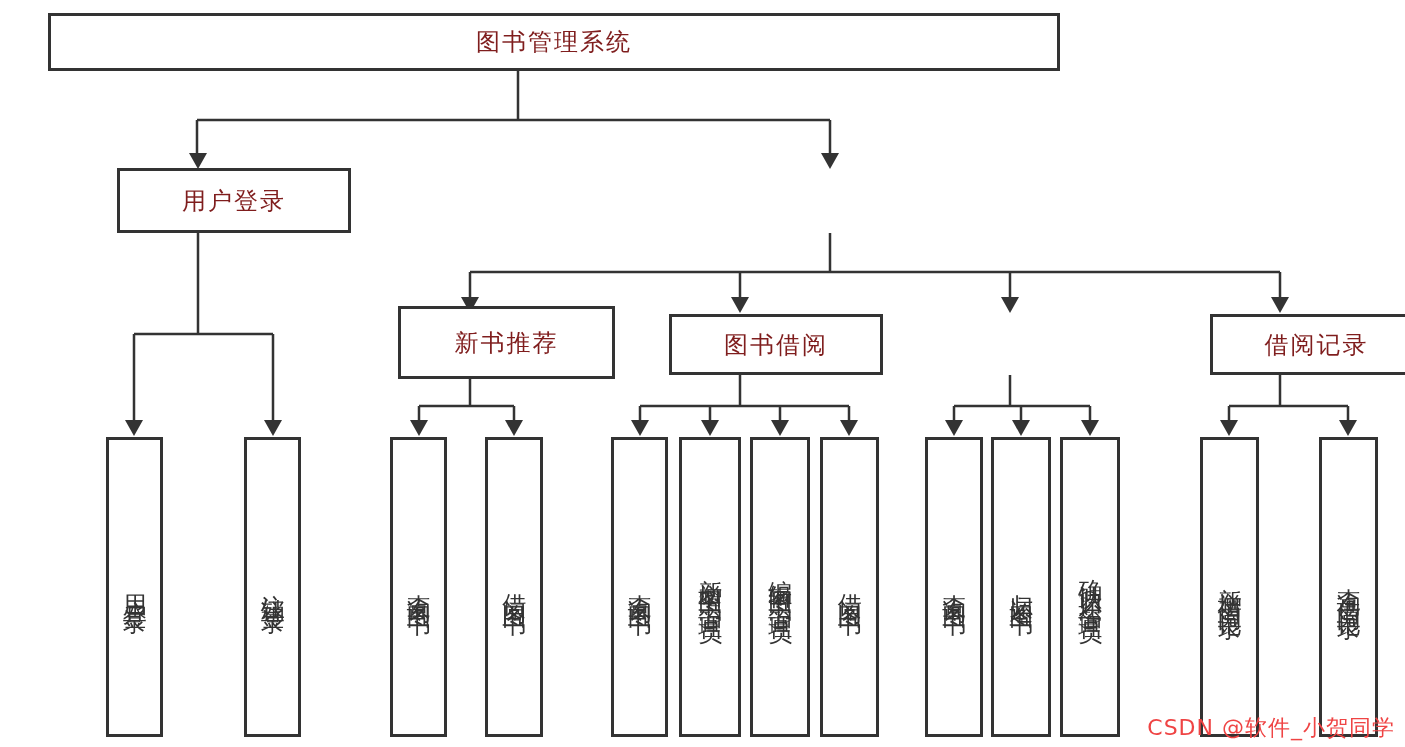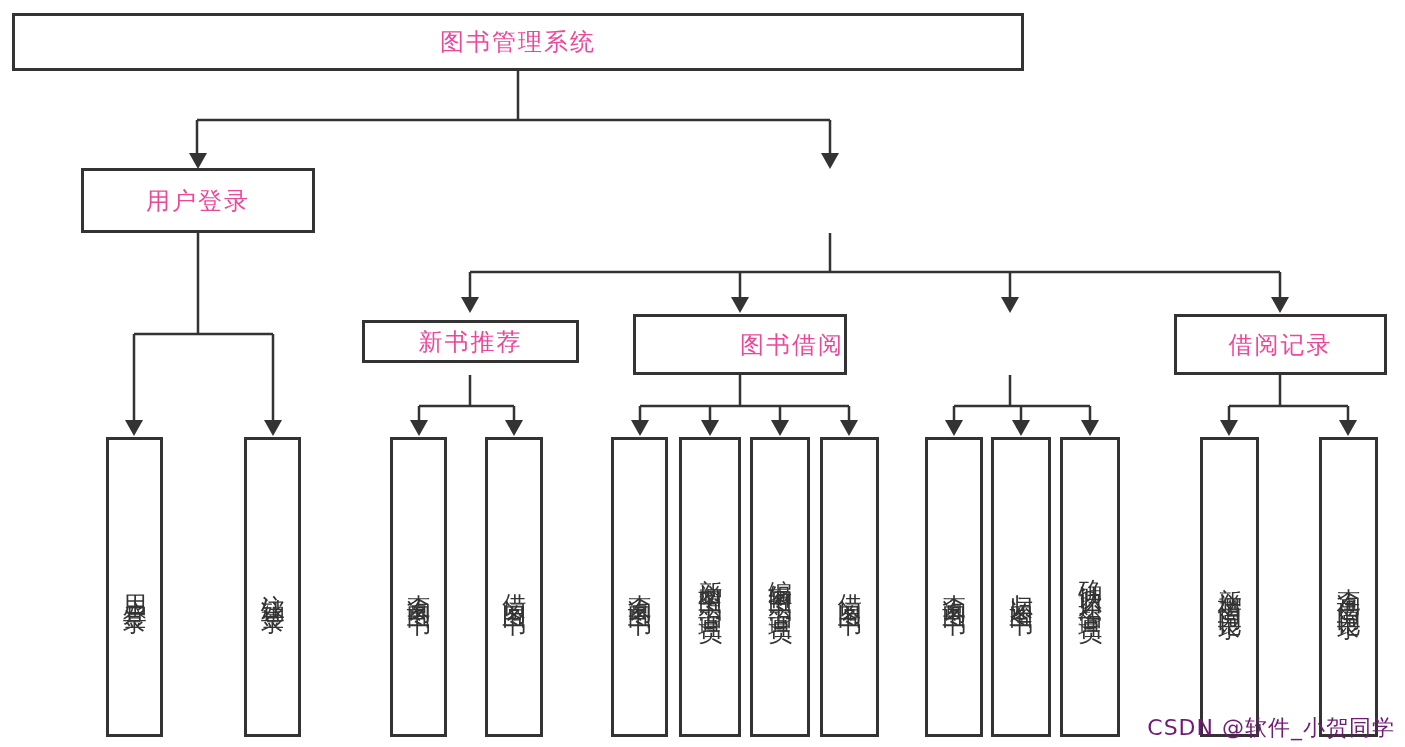--- a/index.html
+++ b/index.html
@@ -3,36 +3,36 @@
 <meta charset="utf-8">
 <style>
   html,body{margin:0;padding:0;background:#ffffff;}
   body{width:1405px;height:747px;overflow:hidden;font-family:"DejaVu Sans","Liberation Sans",sans-serif;}
   .canvas{position:relative;width:1405px;height:747px;background:#ffffff;}
   .connectors{position:absolute;left:0;top:0;width:1405px;height:747px;z-index:0;}
   .node{
     position:absolute;box-sizing:border-box;
     border:3px solid #333333;background:#ffffff;
     display:flex;align-items:center;justify-content:center;
-    font-size:24px;color:#ec4899;letter-spacing:2px;
-    z-index:1;white-space:nowrap;
+    font-size:24px;color:#7f1d1d;letter-spacing:2px;
+    z-index:1;white-space:nowrap;margin-left:36px;
   }
   .vnode{
     position:absolute;box-sizing:border-box;
     border:3px solid #333333;background:#ffffff;
     display:flex;align-items:center;justify-content:center;
     z-index:1;top:437px;height:300px;
   }
   .vnode .vtext{
     writing-mode:vertical-rl;text-orientation:mixed;
     font-size:24px;color:#333333;letter-spacing:6px;line-height:1.1;
   }
   .watermark{
     position:absolute;right:10px;bottom:4px;z-index:5;
-    font-size:22px;color:#701a75;letter-spacing:1px;white-space:nowrap;margin-top:32px;
+    font-size:22px;color:#ef4444;letter-spacing:1px;white-space:nowrap;margin-top:32px;
   }
 </style>
 </head>
 <body>
 
 <div class="canvas">
 
   <svg class="connectors" width="1405" height="747" viewBox="0 0 1405 747">
     <g stroke="#333333" stroke-width="2.5" fill="none">
 
@@ -74,24 +74,24 @@
   </svg>
 
   <div class="node" style="left:12px;top:13px;width:1012px;height:58px;">
     <span>图书管理系统</span>
   </div>
 
   <div class="node" style="left:81px;top:168px;width:234px;height:65px;">
     <span>用户登录</span>
   </div>
 
-  <div class="node" style="left:362px;top:320px;width:217px;height:43px;">
+  <div class="node" style="left:362px;top:306px;width:217px;height:73px;">
     <span>新书推荐</span>
   </div>
-  <div class="node" style="left:633px;top:314px;width:214px;height:61px;justify-content:flex-end;">
+  <div class="node" style="left:633px;top:314px;width:214px;height:61px;">
     <span>图书借阅</span>
   </div>
   <div class="node" style="left:1174px;top:314px;width:213px;height:61px;">
     <span>借阅记录</span>
   </div>
 
   <div class="vnode" style="left:106px;width:57px;">
     <span class="vtext">用户登录</span>
   </div>
   <div class="vnode" style="left:244px;width:57px;">

